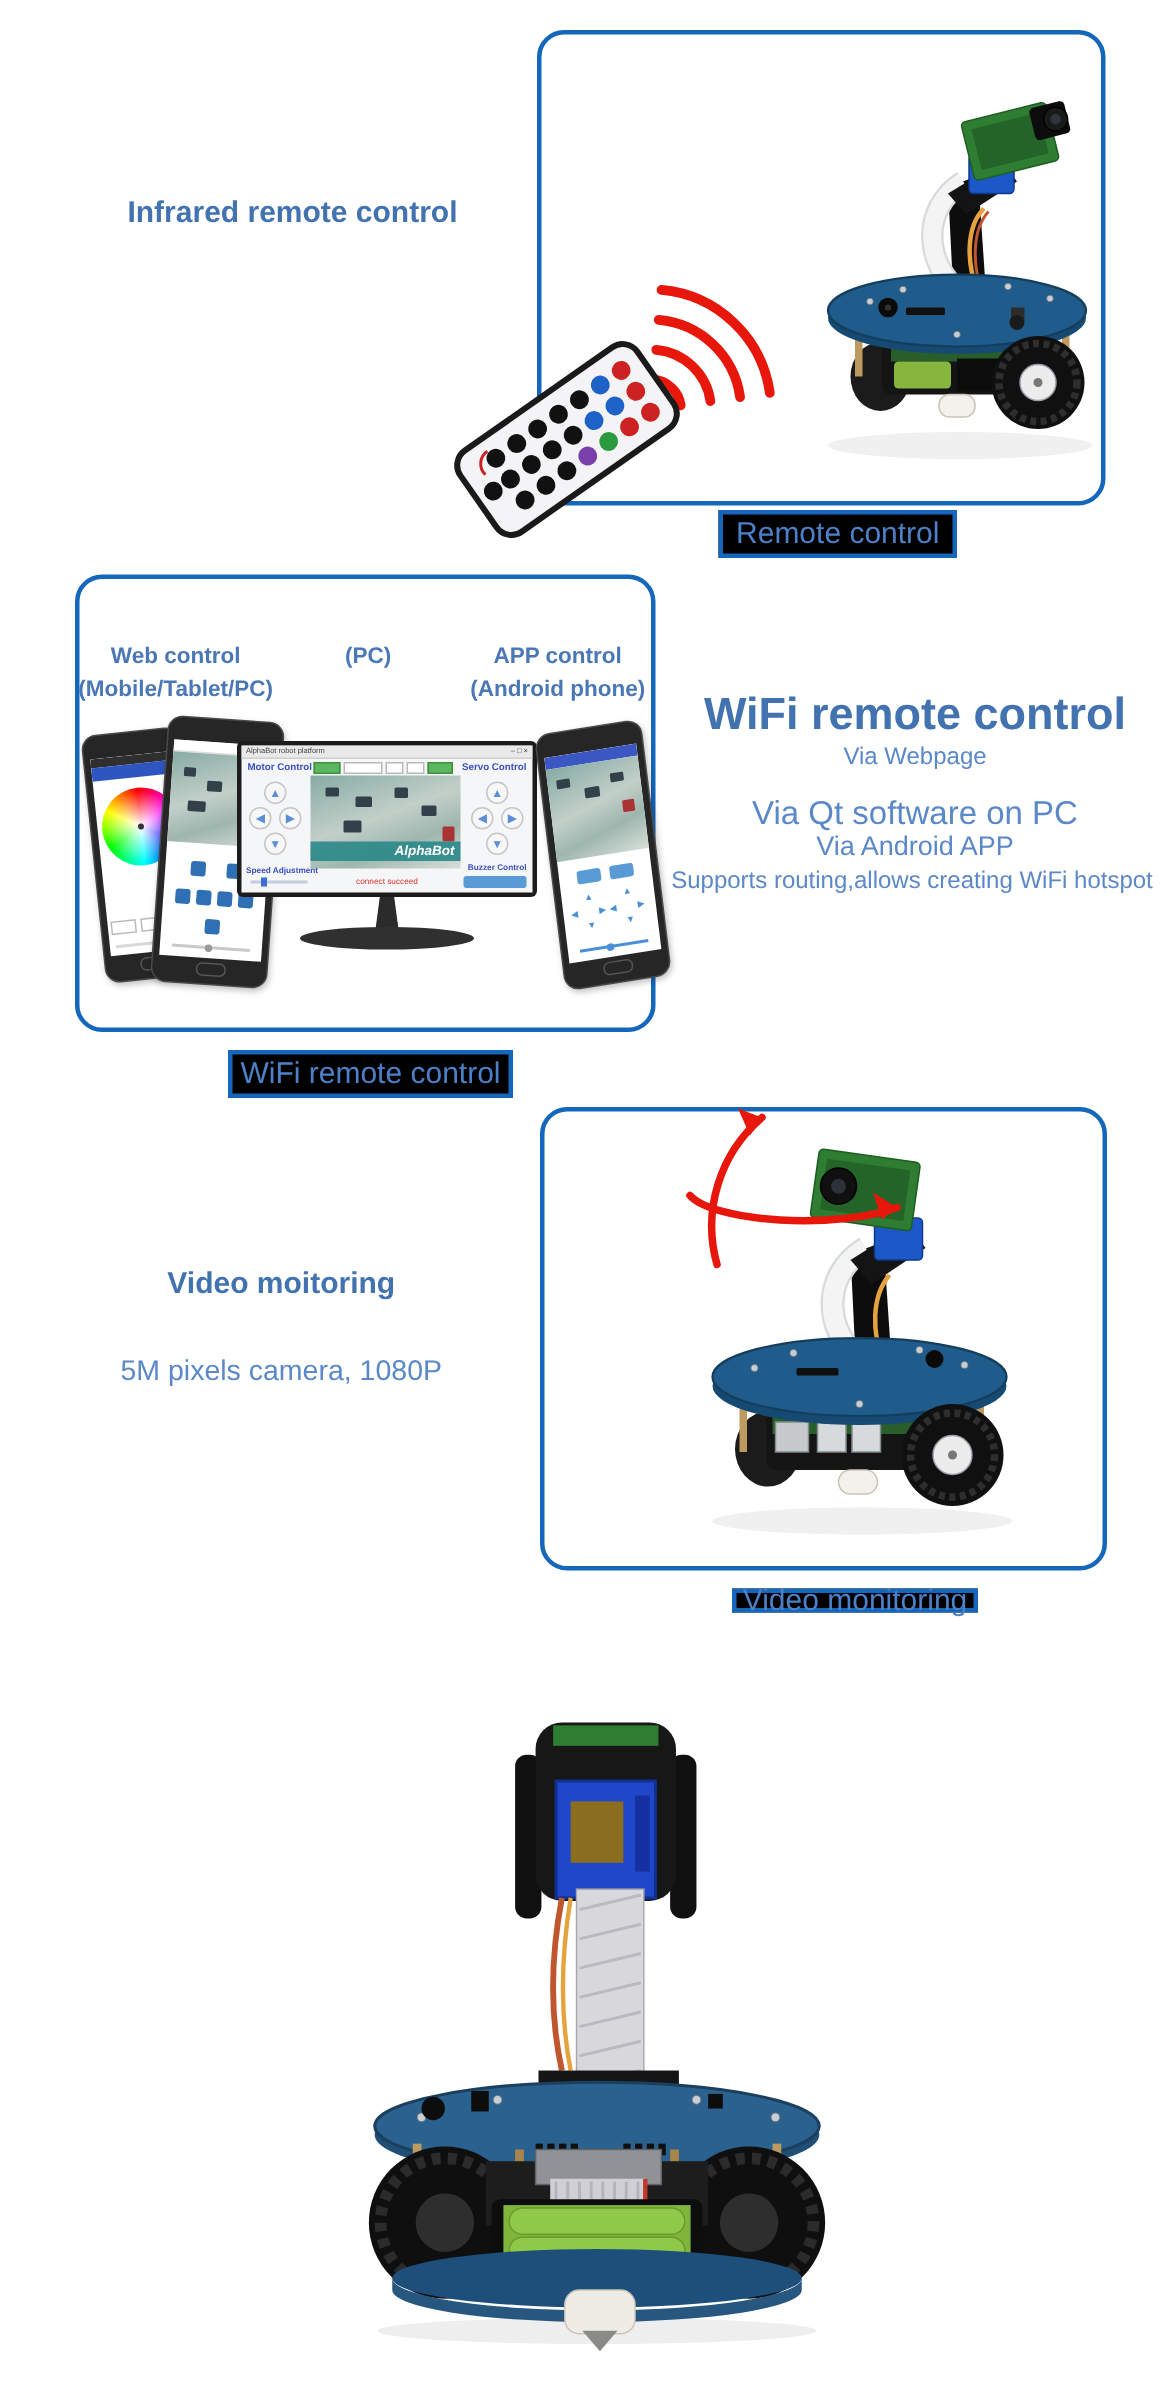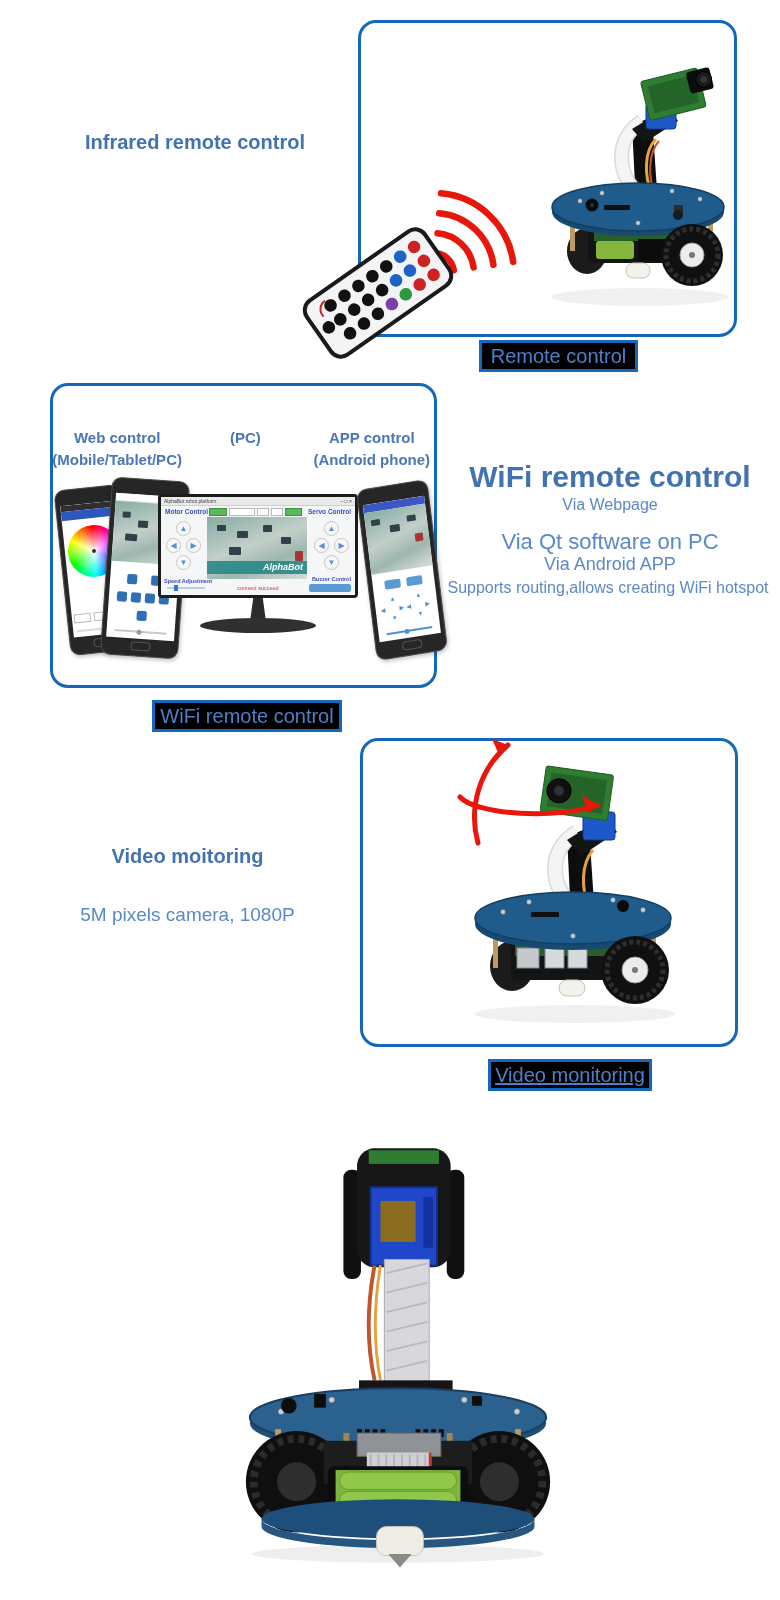--- a/index.html
+++ b/index.html
@@ -346,21 +346,21 @@
 
   <svg class="abs" style="left:430px;top:735px;" width="190" height="125" viewBox="0 0 190 125">
     <g fill="none" stroke="#e8170b" stroke-width="5" stroke-linecap="round">
       <path d="M 30 62 A 78 22 0 0 0 168 70"></path>
       <path d="M 78 10 A 95 95 0 0 0 48 108"></path>
     </g>
     <polygon points="168,70 152,60 158,78" fill="#e8170b"></polygon>
     <polygon points="78,10 62,4 70,22" fill="#e8170b"></polygon>
   </svg>
 
-  <div class="caption" style="left:488px;top:1031px;width:164px;height:32px;text-decoration:underline;">
+  <div class="caption" style="left:488px;top:1031px;width:164px;height:16px;">
     <span>Video monitoring</span>
   </div>
 
 
   <svg class="abs" style="left:242px;top:1140px;" width="312" height="430" viewBox="0 0 320 440">
     <ellipse cx="160" cy="424" rx="150" ry="9" fill="#eeeeee"></ellipse>
 
     <rect x="104" y="30" width="18" height="112" rx="8" fill="#101010"></rect>
     <rect x="210" y="30" width="18" height="112" rx="8" fill="#101010"></rect>
     <rect x="118" y="8" width="96" height="122" rx="18" fill="#171717"></rect>

